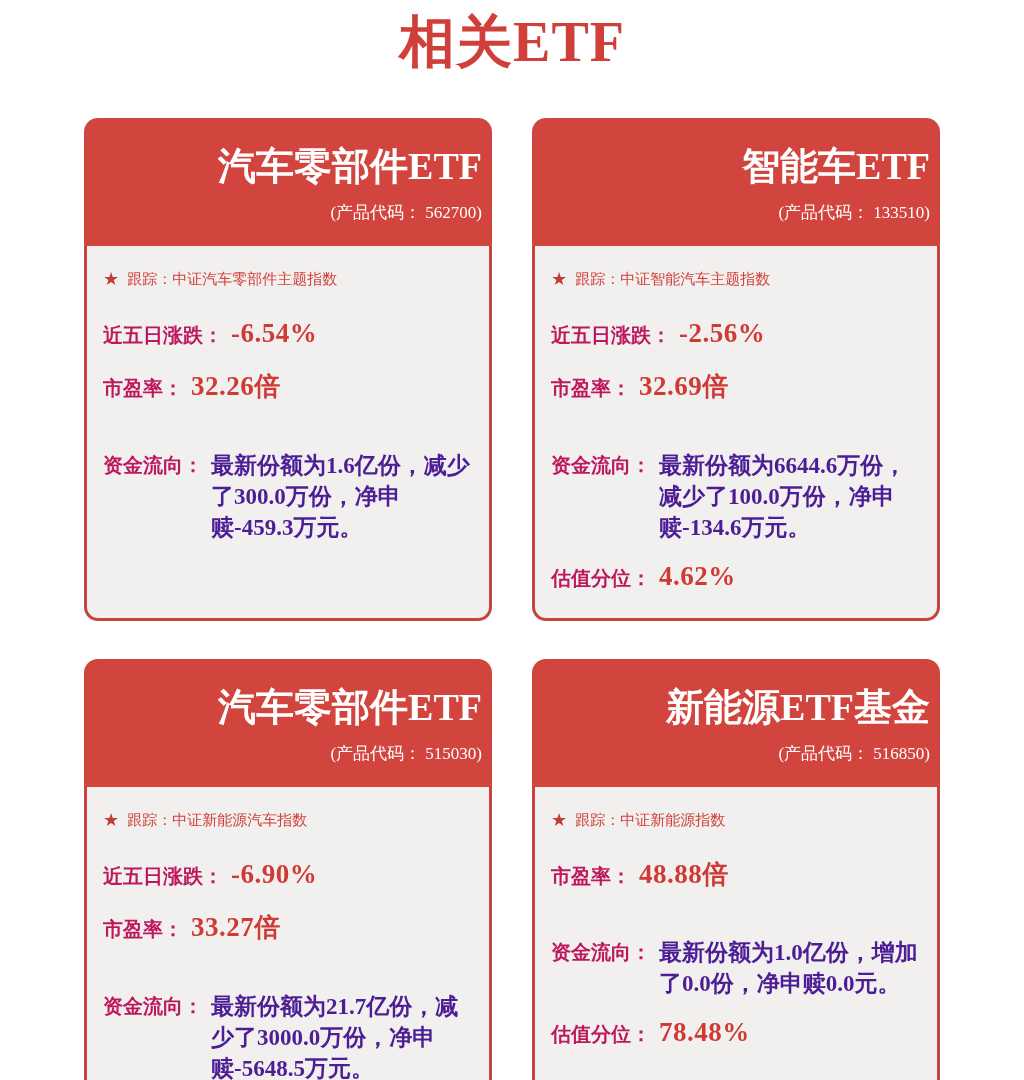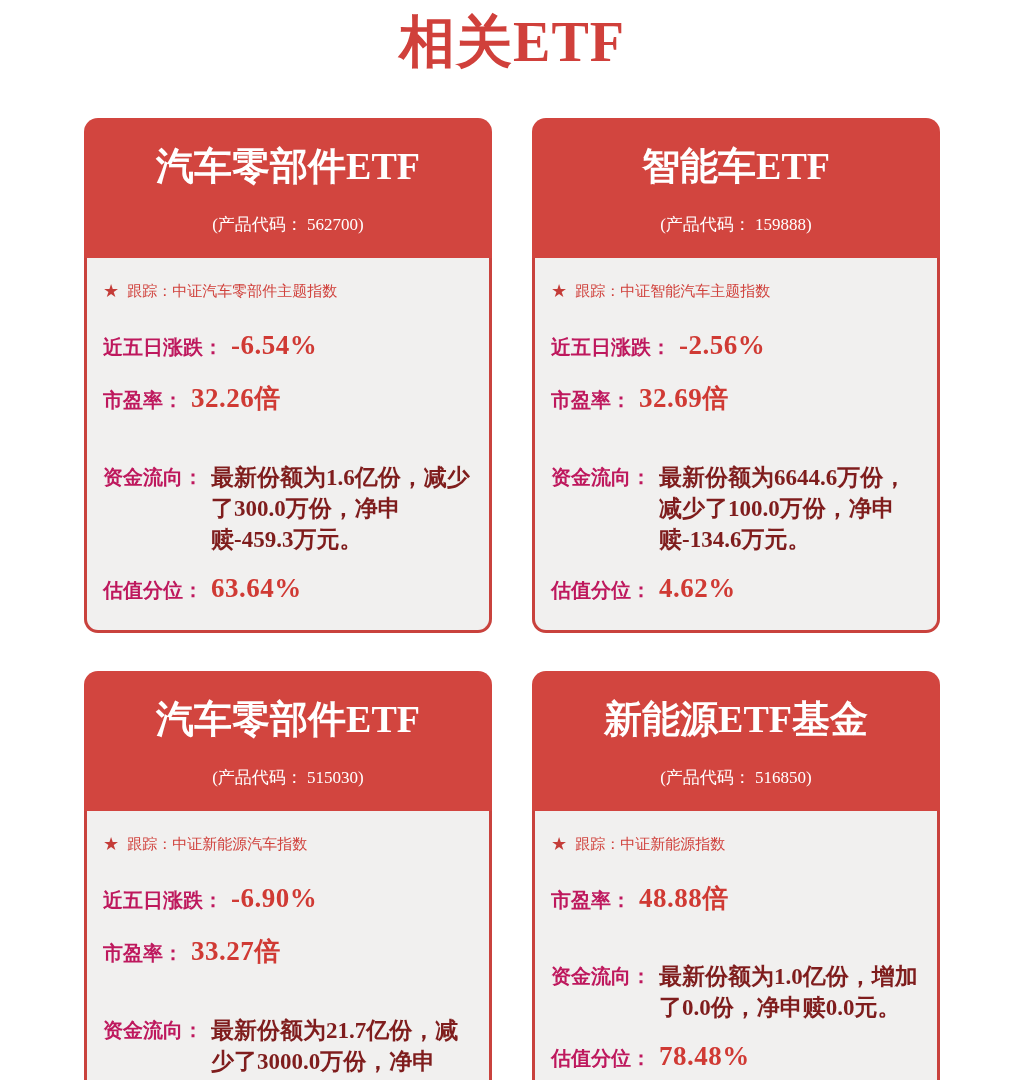--- a/index.html
+++ b/index.html
@@ -37,32 +37,32 @@
     row-gap: 38px;
   }
   .card {
     display: flex;
     flex-direction: column;
     min-height: 452px;
   }
   .card-header {
     background: #d2453f;
     border-radius: 14px 14px 0 0;
-    text-align: center;
+    text-align: right;
     padding: 28px 10px 22px 10px;
   }
   .card-title {
     color: #ffffff;
     font-family: "Liberation Serif", serif;
     font-weight: bold;
     font-size: 38px;
     line-height: 1.1;
   }
   .card-code {
-    margin-top: 25px;
+    margin-top: 13px;
     color: #ffffff;
     font-family: "Liberation Serif", serif;
     font-size: 17px;
   }
   .card-body {
     flex: 1;
     background: #f1f0ef;
     border: 3px solid #c9423d;
     border-top: none;
     border-radius: 0 0 14px 14px;
@@ -108,21 +108,21 @@
     align-items: flex-start;
     margin-bottom: 15px;
     margin-top: 45px;
   }
   .flow-row .stat-label {
     flex: 0 0 auto;
     line-height: 31px;
   }
   .flow-value {
     flex: 1 1 auto;
-    color: #7f1d1d;
+    color: #4c1d95;
     font-family: "Liberation Serif", serif;
     font-weight: bold;
     font-size: 23px;
     line-height: 31px;
   }
   .stat-row:last-child { margin-bottom: 0; }
 </style>
 </head>
 <body>
 
@@ -146,30 +146,27 @@
         <div class="stat-row">
           <span class="stat-label">近五日涨跌：</span><span class="stat-value">-6.54%</span>
         </div>
         <div class="stat-row">
           <span class="stat-label">市盈率：</span><span class="stat-value">32.26</span><span class="stat-unit">倍</span>
         </div>
         <div class="flow-row">
           <span class="stat-label">资金流向：</span>
           <span class="flow-value">最新份额为1.6亿份，减少了300.0万份，净申赎-459.3万元。</span>
         </div>
-        <div class="stat-row">
-          <span class="stat-label">估值分位：</span><span class="stat-value">63.64%</span>
-        </div>
       </div>
     </section>
 
     <section class="card">
       <header class="card-header">
         <div class="card-title">智能车ETF</div>
-        <div class="card-code">(产品代码： 159888)</div>
+        <div class="card-code">(产品代码： 133510)</div>
       </header>
       <div class="card-body">
         <div class="track-row">
           <span class="star">★</span>
           <span>跟踪：</span>
           <span>中证智能汽车主题指数</span>
         </div>
         <div class="stat-row">
           <span class="stat-label">近五日涨跌：</span><span class="stat-value">-2.56%</span>
         </div>

